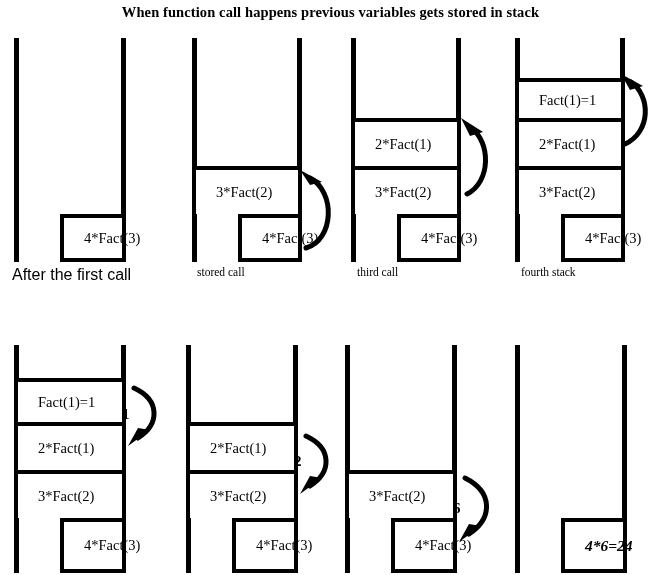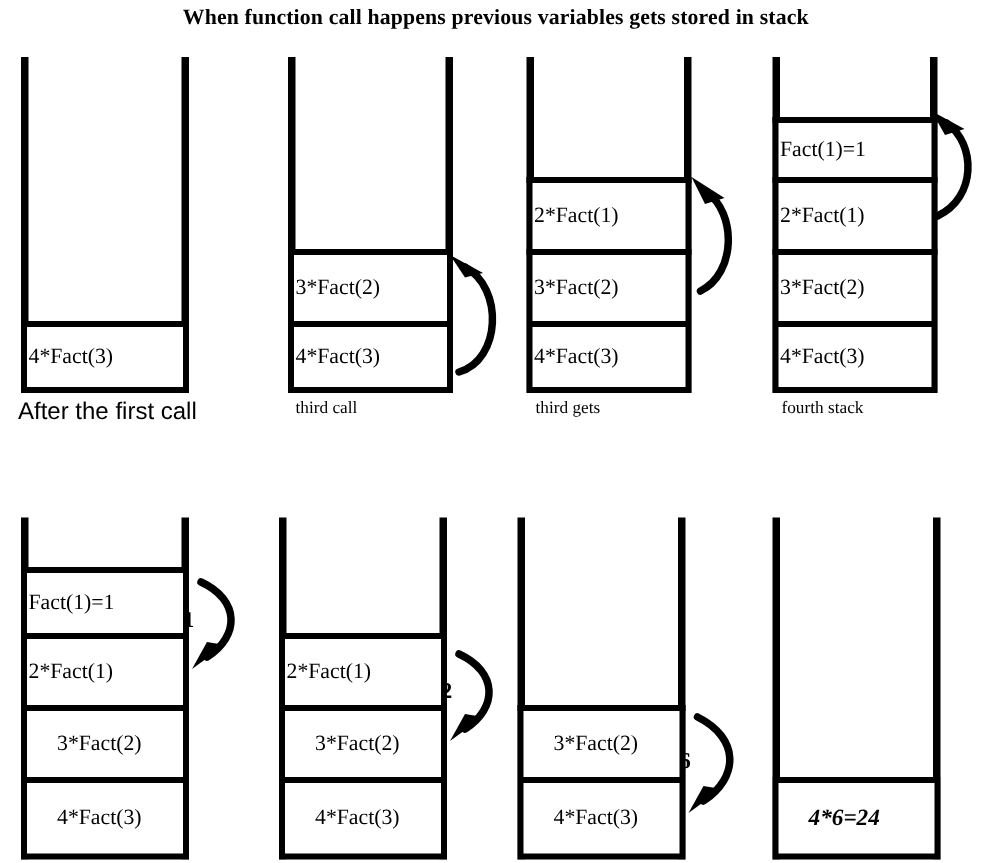--- a/index.html
+++ b/index.html
@@ -63,23 +63,24 @@
     border: 4px solid #000;
     border-bottom-width: 0;
     display: flex;
     align-items: center;
     background: #fff;
     font-size: 14.5px;
     font-family: "Liberation Serif", "DejaVu Serif", serif;
   }
   .stack-frames .frame:last-child {
     border-bottom-width: 4px;
+    margin-left: 46px;
   }
   .frame-label {
-    padding-left: 1px;
+    padding-left: 20px;
     white-space: nowrap;
   }
   .frame.bold .frame-label {
     font-weight: bold;
     font-size: 15.5px;
   }
   .frame.indent-1 .frame-label { padding-left: 20px; }
 
   .caption {
     position: absolute;
@@ -142,41 +143,41 @@
       </div>
       <div class="frame" style="height:48px;">
         <span class="frame-label">4*Fact(3)</span>
       </div>
     </div>
   </div>
   <svg class="arrow-svg" style="left:296px; top:160px;" width="46" height="100" viewBox="0 0 46 100">
     <path class="arrow-path" d="M 10 88 C 38 80, 40 32, 14 18"></path>
     <polygon class="arrow-head" points="4,10 26,22 14,25"></polygon>
   </svg>
-  <div class="caption serif" style="left:197px; top:266px;">third call</div>
+  <div class="caption serif" style="left:197px; top:266px;">stored call</div>
 
   <div class="stack" style="left:351px; top:38px; width:110px; height:224px;">
     <div class="stack-walls"></div>
     <div class="stack-frames">
       <div class="frame" style="height:48px;">
         <span class="frame-label">2*Fact(1)</span>
       </div>
       <div class="frame" style="height:48px;">
         <span class="frame-label">3*Fact(2)</span>
       </div>
       <div class="frame" style="height:48px;">
         <span class="frame-label">4*Fact(3)</span>
       </div>
     </div>
   </div>
   <svg class="arrow-svg" style="left:455px; top:112px;" width="46" height="92" viewBox="0 0 46 92">
     <path class="arrow-path" d="M 12 82 C 36 70, 36 30, 16 16"></path>
     <polygon class="arrow-head" points="6,6 28,20 15,24"></polygon>
   </svg>
-  <div class="caption serif" style="left:357px; top:266px;">third gets</div>
+  <div class="caption serif" style="left:357px; top:266px;">third call</div>
 
   <div class="stack" style="left:515px; top:38px; width:110px; height:224px;">
     <div class="stack-walls"></div>
     <div class="stack-frames">
       <div class="frame" style="height:40px;">
         <span class="frame-label">Fact(1)=1</span>
       </div>
       <div class="frame" style="height:48px;">
         <span class="frame-label">2*Fact(1)</span>
       </div>

